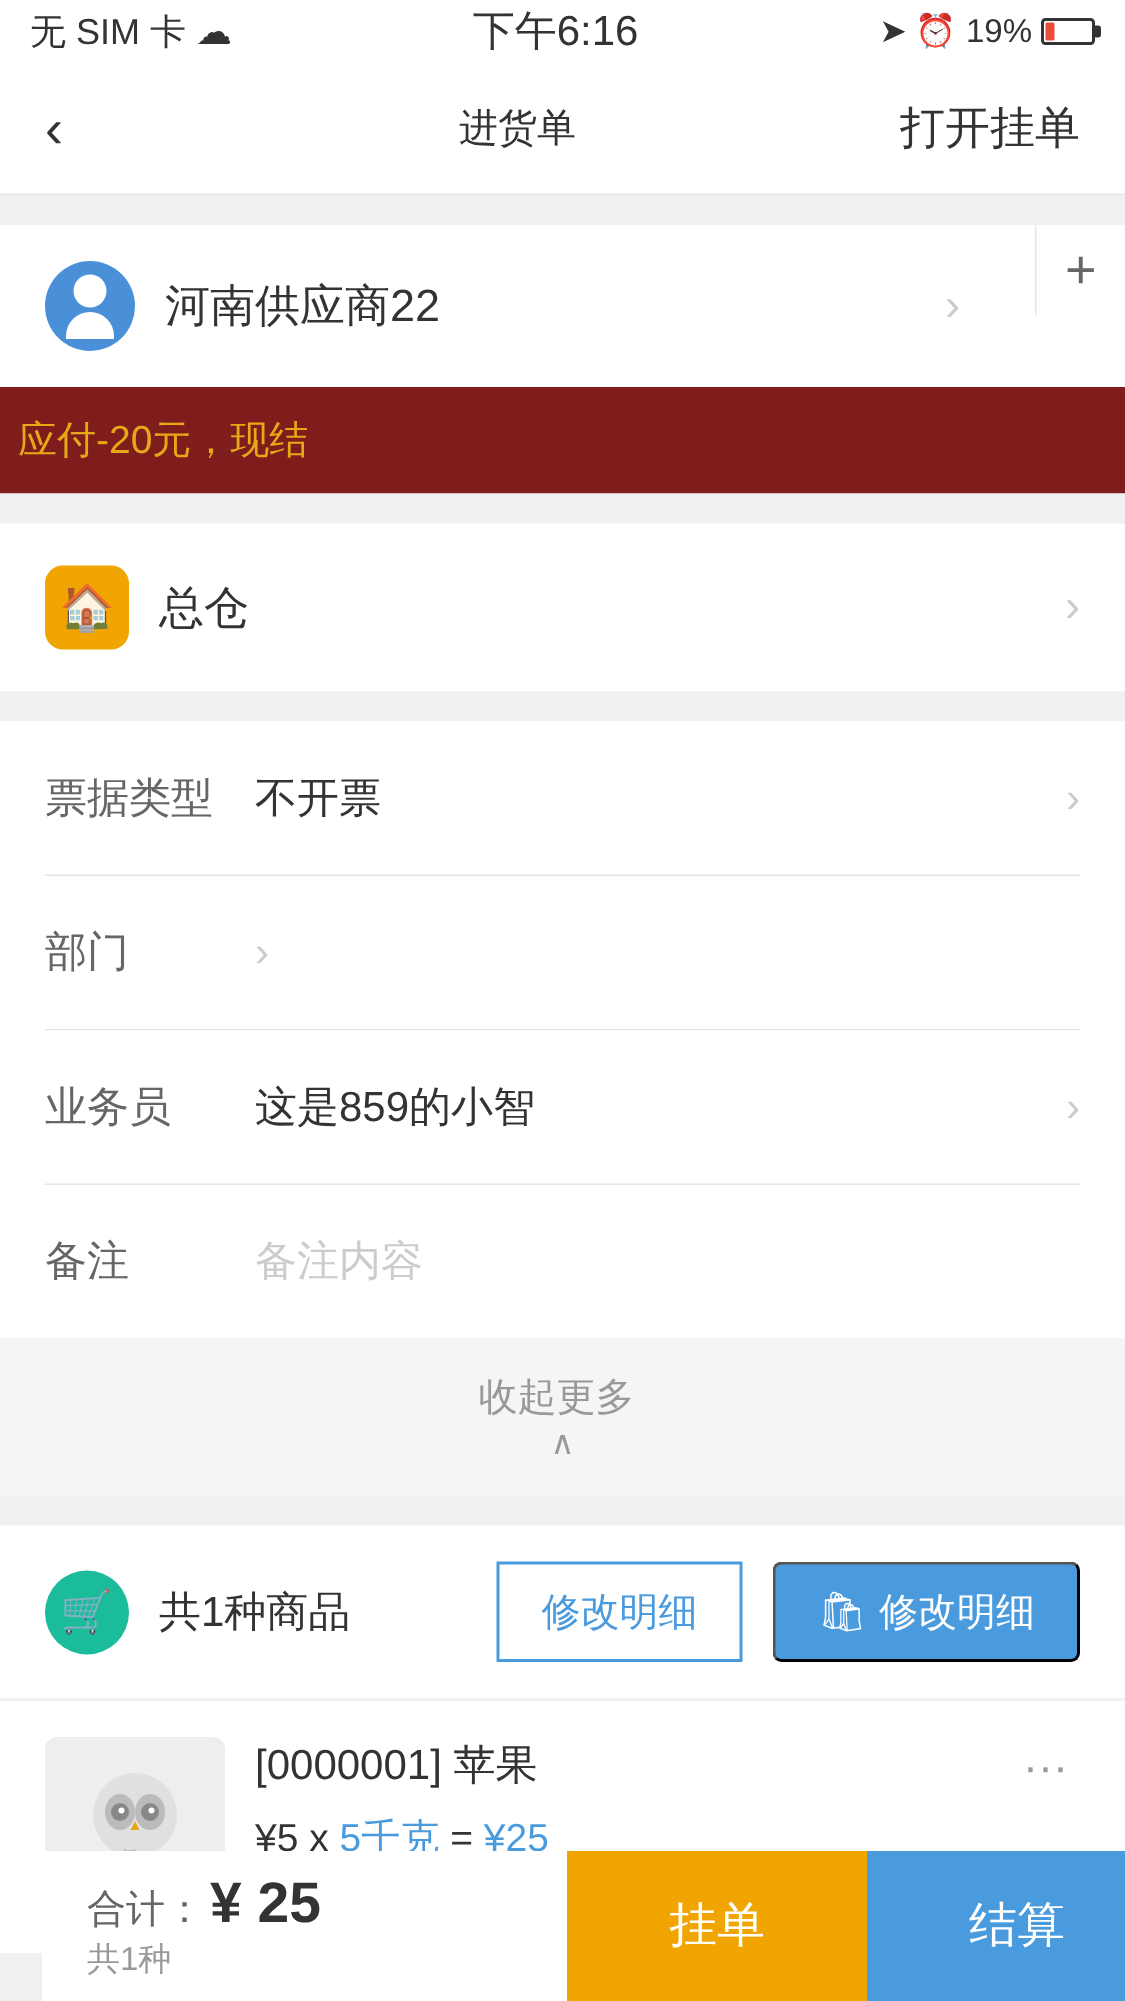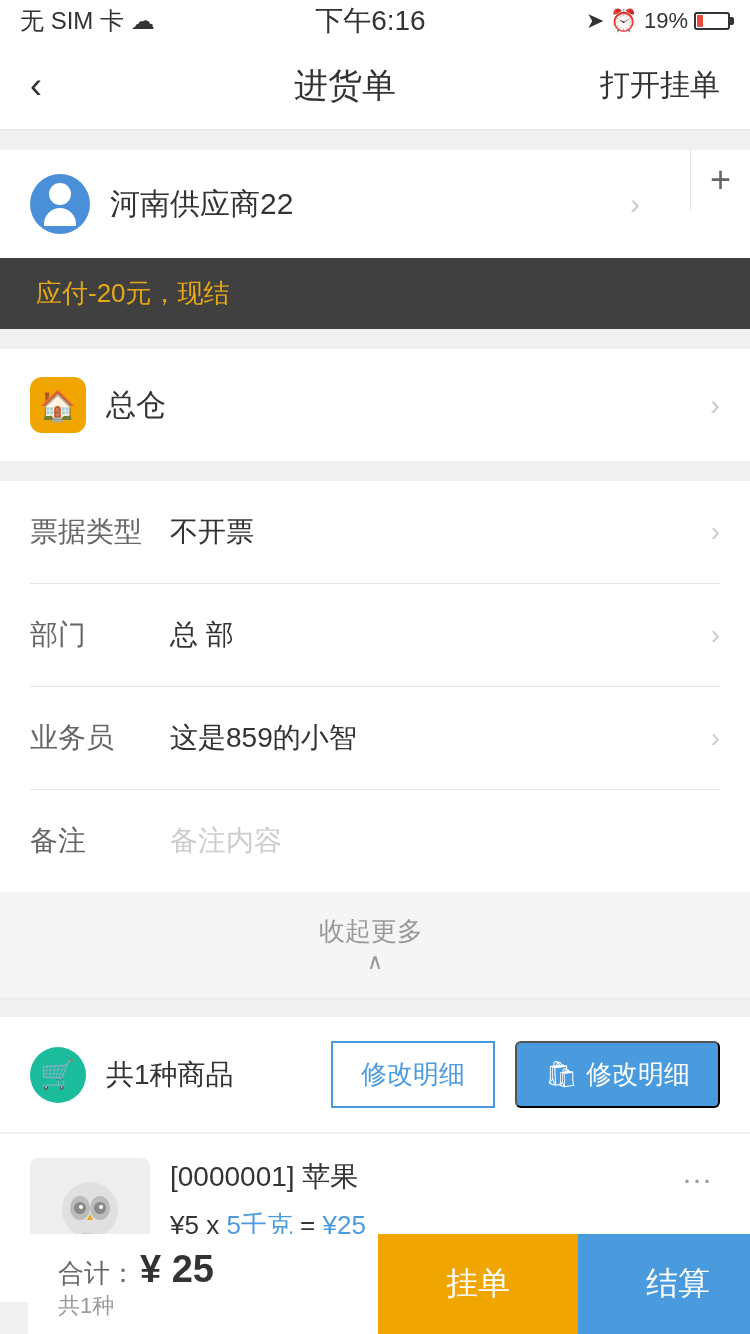--- a/index.html
+++ b/index.html
@@ -48,21 +48,21 @@
       padding: 0 30px;
       border-bottom: 1px solid #e5e5e5;
     }
     .nav-back {
       font-size: 36px;
       color: #333;
       cursor: pointer;
       width: 60px;
     }
     .nav-title {
-      font-size: 34px;
+      font-size: 26px;
       font-weight: 500;
       color: #333;
     }
     .nav-right {
       font-size: 30px;
       color: #333;
       cursor: pointer;
     }
 
     
@@ -108,22 +108,22 @@
       width: 60px; height: 60px;
       display: flex; align-items: center; justify-content: center;
       border-left: 1px solid #e5e5e5;
       margin-left: 20px;
       font-size: 36px; color: #666;
       cursor: pointer;
     }
 
     
     .notice-bar {
-      background: #404040;
-      padding: 18px 36px;
+      background: #7f1d1d;
+      padding: 18px 12px;
       font-size: 26px;
       color: #e6a817;
     }
 
     
     .row-item {
       display: flex;
       align-items: center;
       padding: 28px 30px;
       background: #fff;
@@ -399,21 +399,20 @@
 
   <div class="form-row">
     <div class="form-key">票据类型</div>
     <div class="form-value">不开票</div>
     <span class="chevron-icon">›</span>
   </div>
   <div class="divider-line"></div>
 
   <div class="form-row">
     <div class="form-key">部门</div>
-    <div class="form-value">总 部</div>
     <span class="chevron-icon">›</span>
   </div>
   <div class="divider-line"></div>
 
   <div class="form-row">
     <div class="form-key">业务员</div>
     <div class="form-value">这是859的小智</div>
     <span class="chevron-icon">›</span>
   </div>
   <div class="divider-line"></div>

